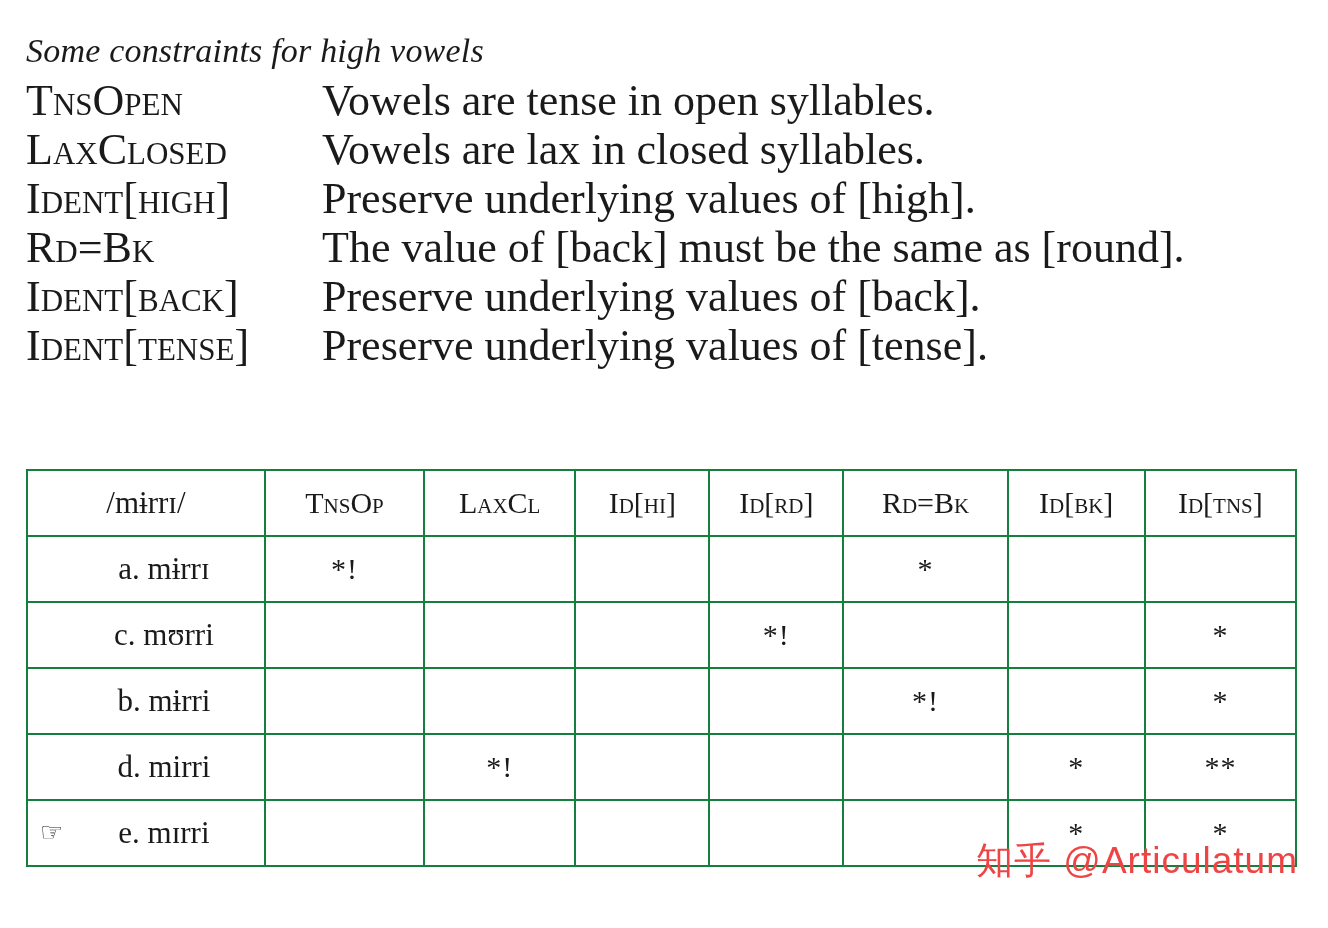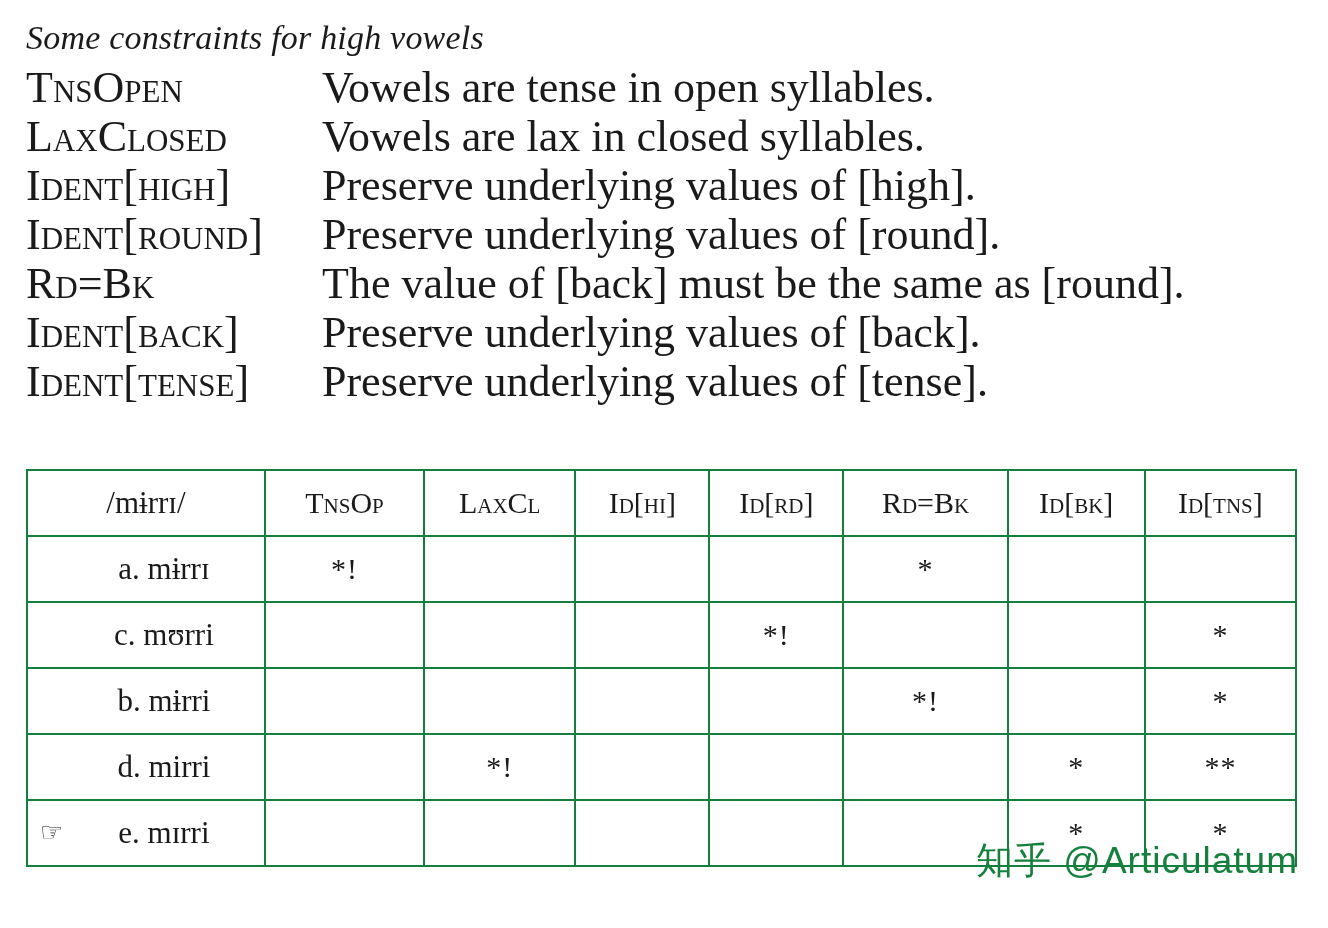--- a/index.html
+++ b/index.html
@@ -19,21 +19,21 @@
     position: relative;
     width: 1328px;
     height: 928px;
     padding: 0;
   }
 
   
   .constraints {
     position: absolute;
     left: 26px;
-    top: 15px;
+    top: 28px;
     width: 1270px;
   }
   .constraints-title {
     font-style: italic;
     font-size: 34px;
     line-height: 46px;
     letter-spacing: 0.2px;
     margin-bottom: 2px;
   }
   .constraint-row {
@@ -125,21 +125,21 @@
   col.c-5 { width: 163px; }
   col.c-6 { width: 136px; }
   col.c-7 { width: 150px; }
 
   
   .watermark {
     position: absolute;
     right: 30px;
     bottom: 42px;
     font-size: 37px;
-    color: #15803d;
+    color: #ef4444;
     font-family: "Liberation Sans", sans-serif;
     letter-spacing: 1px;
     white-space: nowrap;
   }
 </style>
 </head>
 <body>
 
 <div class="page">
 
@@ -150,24 +150,20 @@
       <div class="constraint-name sc">TnsOpen</div>
       <div class="constraint-desc">Vowels are tense in open syllables.</div>
     </div>
     <div class="constraint-row">
       <div class="constraint-name sc">LaxClosed</div>
       <div class="constraint-desc">Vowels are lax in closed syllables.</div>
     </div>
     <div class="constraint-row">
       <div class="constraint-name sc">Ident[high]</div>
       <div class="constraint-desc">Preserve underlying values of [high].</div>
-    </div>
-    <div class="constraint-row">
-      <div class="constraint-name sc">Ident[round]</div>
-      <div class="constraint-desc">Preserve underlying values of [round].</div>
     </div>
     <div class="constraint-row">
       <div class="constraint-name sc">Rd=Bk</div>
       <div class="constraint-desc">The value of [back] must be the same as [round].</div>
     </div>
     <div class="constraint-row">
       <div class="constraint-name sc">Ident[back]</div>
       <div class="constraint-desc">Preserve underlying values of [back].</div>
     </div>
     <div class="constraint-row">

